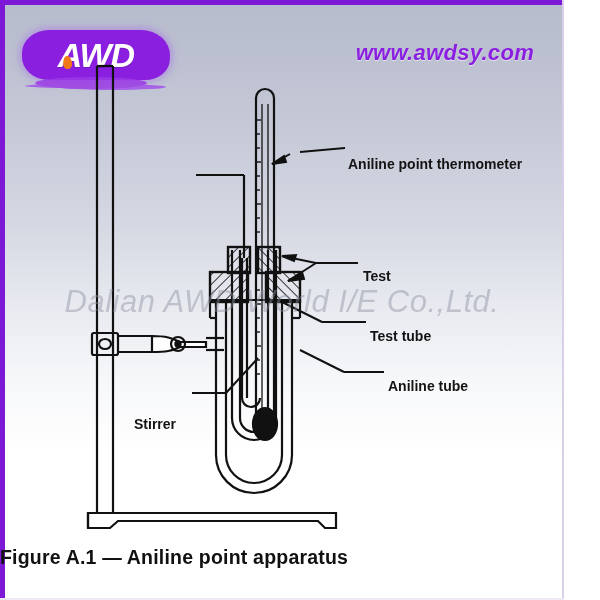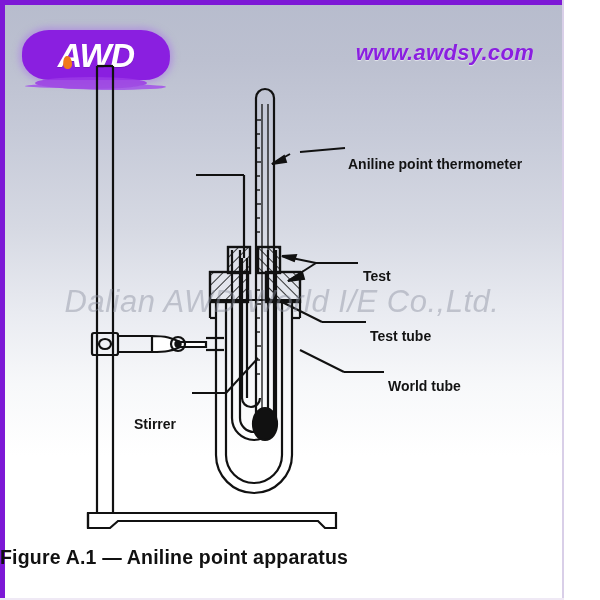--- a/index.html
+++ b/index.html
@@ -246,18 +246,18 @@
       </g>
 
     </g>
   </svg>
 
   <div id="watermark">Dalian AWD World I/E Co.,Ltd.</div>
 
   <div class="lbl" id="lbl-therm">Aniline point thermometer</div>
   <div class="lbl" id="lbl-corks">Test</div>
   <div class="lbl" id="lbl-test">Test tube</div>
-  <div class="lbl" id="lbl-jacket">World tube</div>
+  <div class="lbl" id="lbl-jacket">Aniline tube</div>
   <div class="lbl" id="lbl-stirrer">Stirrer</div>
 
   <div id="caption">Figure A.1 — Aniline point apparatus</div>
 
 </div>
 
 </body></html>

